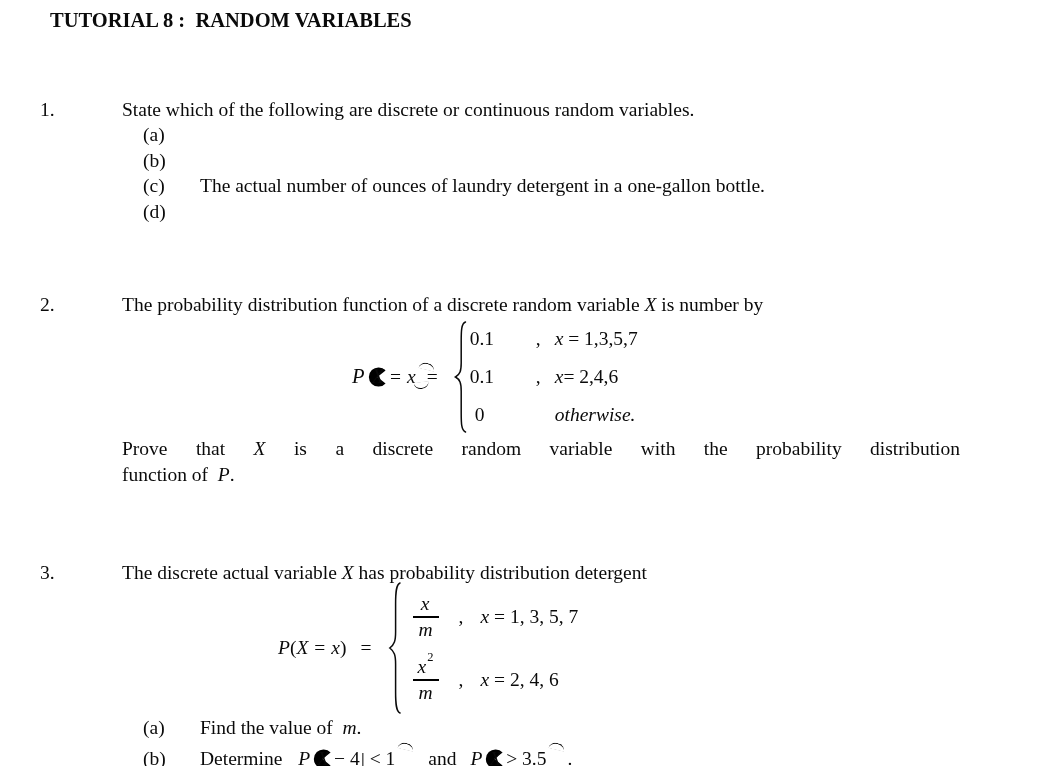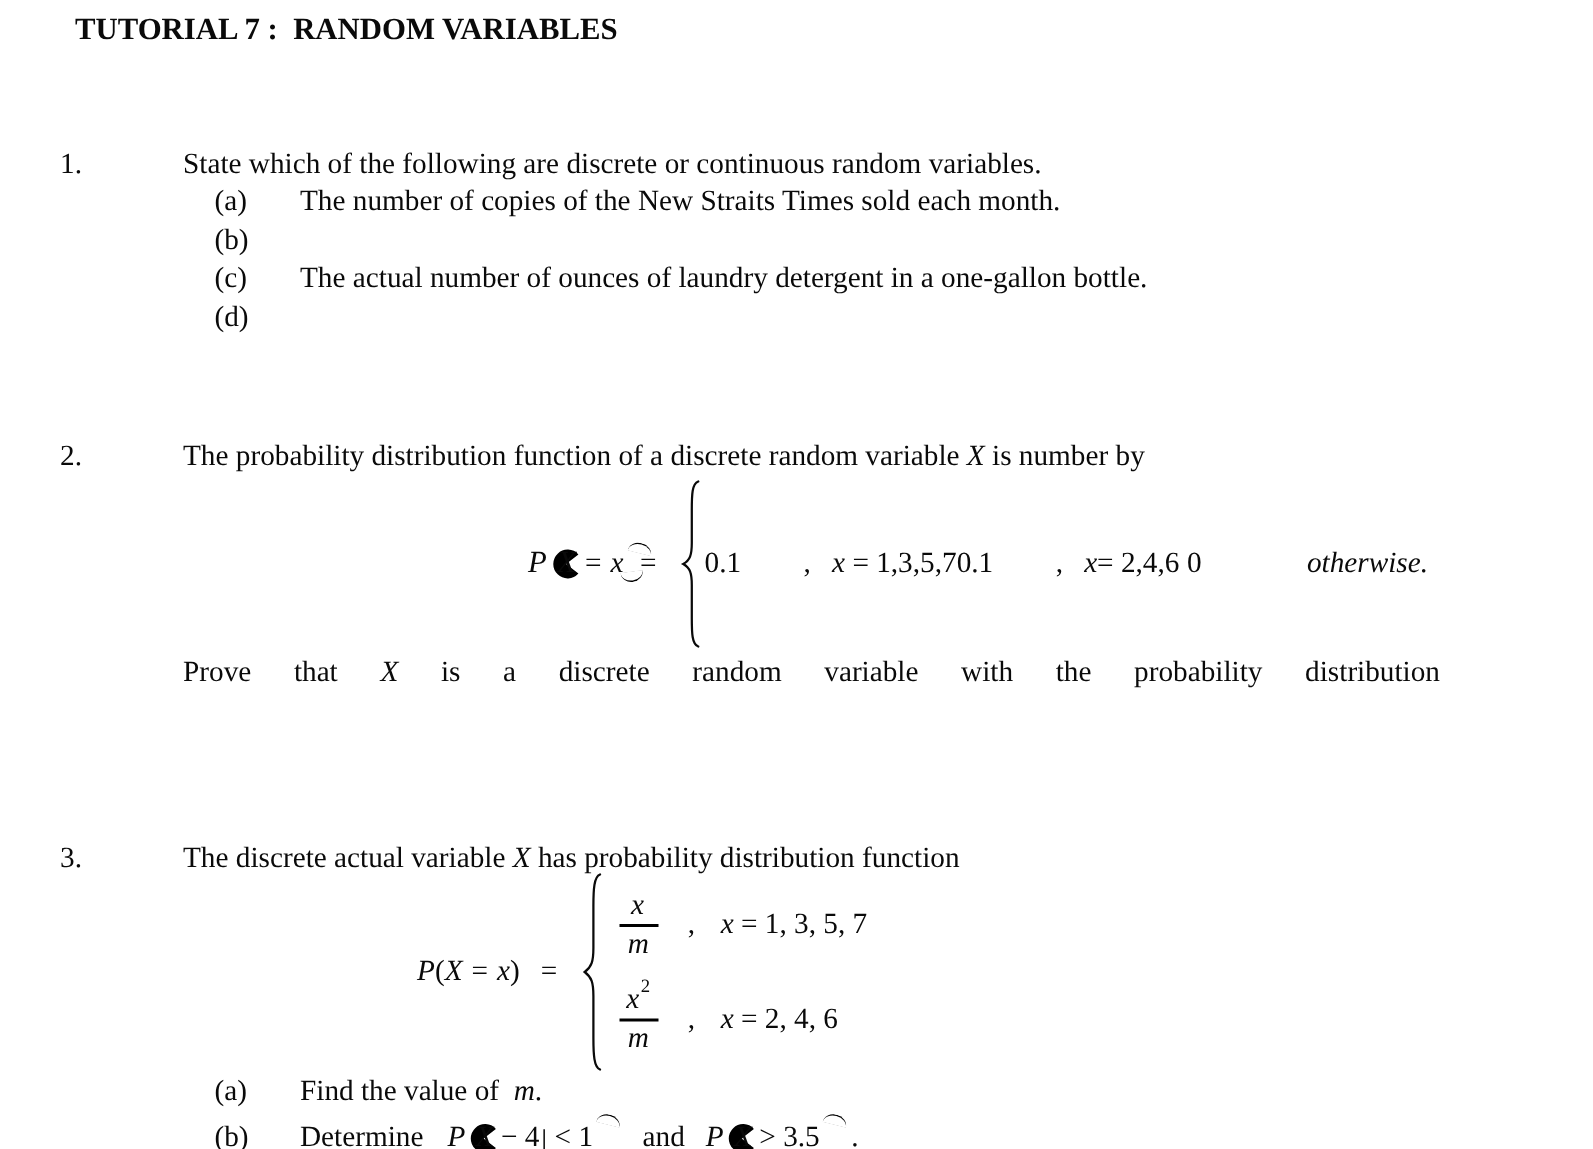--- a/index.html
+++ b/index.html
@@ -28,21 +28,21 @@
   .relop { margin:0 6px; }
   .marks { position:relative; width:16px; height:30px; margin-left:2px; }
   .arc-top { display:inline-block; width:16px; height:7px; border-top:1.8px solid #000;
              border-radius:50% / 100% 100% 0 0; }
   .arc-bot { display:inline-block; width:15px; height:7px; border-bottom:1.8px solid #000;
              border-radius:50% / 0 0 100% 100%; }
   .marks .arc-top { position:absolute; top:1px; left:1px; transform:rotate(14deg); }
   .marks .arc-bot { position:absolute; bottom:3px; left:-4px; transform:rotate(-8deg); }
   .eqshift { margin-left:-7px; }
   .brace { display:block; margin:0 3px; }
-  .cases2 { display:flex; flex-direction:row; }
+  .cases2 { display:flex; flex-direction:column; }
   .case2-row { display:flex; align-items:center; height:38px; }
   .val { flex:0 0 66px; }
   .comma2 { flex:0 0 19px; }
   
   .eq3 { position:absolute; left:278px; top:582px; display:flex; align-items:center; }
   .lhs3 { display:flex; align-items:center; }
   .sp-eq { margin:0 6px; }
   .big-eq { margin:0 12px 0 14px; }
   .cases3 { display:flex; flex-direction:column; }
   .case3-row { display:flex; align-items:center; height:63px; }
@@ -61,31 +61,30 @@
   .mf1 { margin:0 14px 0 16px; }
   .mf2 { margin:0 2px 0 14px; }
   .raise { align-self:flex-start; margin:-3px 0 0 3px; transform:rotate(14deg); }
   .abs-bar { font-style:normal; font-size:21px; position:relative; top:2px; margin-left:1px; }
 </style>
 </head>
 <body>
 
 <div class="page">
 
-  <div class="title">TUTORIAL 7 :  RANDOM VARIABLES</div>
+  <div class="title">TUTORIAL 8 :  RANDOM VARIABLES</div>
 
   <div class="qrow" style="top:97px">
     <span class="qnum">1.</span>
     <span class="qtext">State which of the following are discrete or continuous random variables.</span>
   </div>
 
   <div class="sublist">
     <div class="subrow">
       <span class="sublabel">(a)</span>
-      <span>The number of copies of the New Straits Times sold each month.</span>
     </div>
     <div class="subrow">
       <span class="sublabel">(b)</span>
     </div>
     <div class="subrow">
       <span class="sublabel">(c)</span>
       <span>The actual number of ounces of laundry detergent in a one-gallon bottle.</span>
     </div>
     <div class="subrow">
       <span class="sublabel">(d)</span>
@@ -131,25 +130,26 @@
       <div class="case2-row">
         <span class="val" style="padding-left:5px">0</span>
         <span class="comma2"></span>
         <span class="it">otherwise.</span>
       </div>
     </div>
   </div>
 
   <div style="position:absolute; left:122px; top:436px; width:838px">
     <div style="text-align:justify; text-align-last:justify"><span>Prove that </span><span class="it">X</span><span> is a discrete random variable with the probability distribution</span></div>
+    <div><span class="pre">function of  </span><span class="it">P</span><span>.</span></div>
   </div>
 
   <div class="qrow" style="top:560px">
     <span class="qnum">3.</span>
-    <span class="qtext"><span class="pre">The discrete actual variable </span><span class="it">X</span><span class="pre"> has probability distribution function</span></span>
+    <span class="qtext"><span class="pre">The discrete actual variable </span><span class="it">X</span><span class="pre"> has probability distribution detergent</span></span>
   </div>
 
   <div class="eq3">
     <div class="lhs3">
       <span class="it">P</span>
       <span>(</span>
       <span class="it">X</span>
       <span class="sp-eq">=</span>
       <span class="it">x</span>
       <span>)</span>

